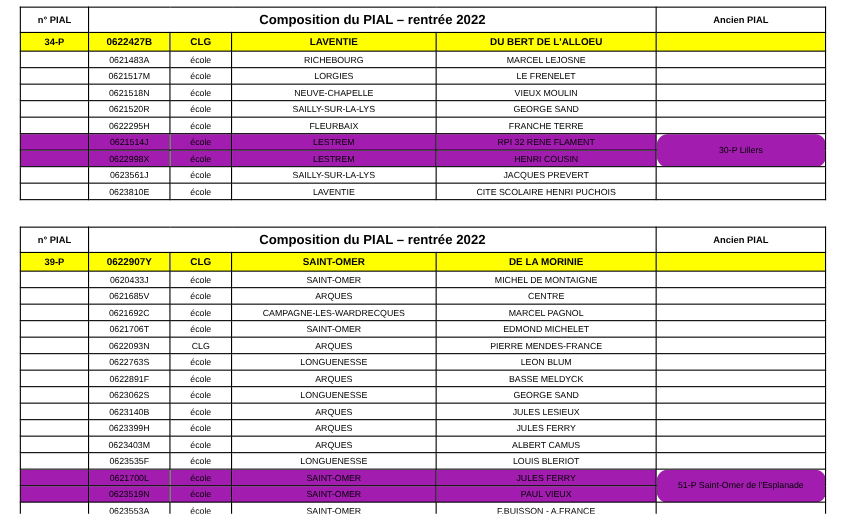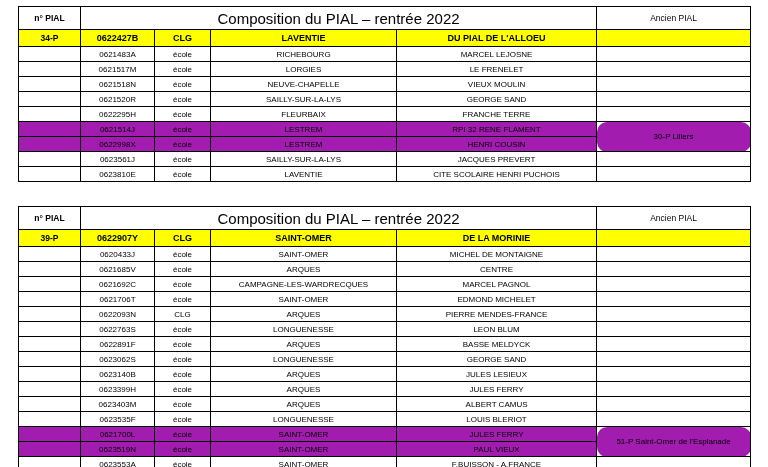--- a/index.html
+++ b/index.html
@@ -50,25 +50,25 @@
   col.c-name { width: 200px; }
   col.c-anc   { width: 154px; }
 
   
   tr.head td {
     font-weight: bold;
     font-size: 8.5px;
     height: 22px;
   }
   tr.head td.title {
-    font-weight: normal;
-    font-size: 15px;
+    font-weight: bold;
+    font-size: 12px;
   }
   tr.head td.anc {
-    font-weight: normal;
+    font-weight: bold;
   }
   
   tr.yellow td {
     background: #ffff00;
     font-weight: bold;
     font-size: 9px;
     height: 16px;
     margin-left: 36px;
   }
   tr.yellow td.pialcell {
@@ -114,21 +114,21 @@
           <tr class="head">
             <td>n° PIAL</td>
             <td class="title" colspan="4">Composition du PIAL – rentrée 2022</td>
             <td class="anc">Ancien PIAL</td>
           </tr>
           <tr class="yellow">
             <td class="pialcell leftlabel">34-P</td>
             <td class="code">0622427B</td>
             <td>CLG</td>
             <td>LAVENTIE</td>
-            <td>DU PIAL DE L'ALLOEU</td>
+            <td>DU BERT DE L'ALLOEU</td>
             <td class="empty">&nbsp;</td>
           </tr>
           <tr>
             <td class="empty">&nbsp;</td>
             <td class="code">0621483A</td>
             <td>école</td>
             <td>RICHEBOURG</td>
             <td>MARCEL LEJOSNE</td>
             <td class="empty">&nbsp;</td>
           </tr>

